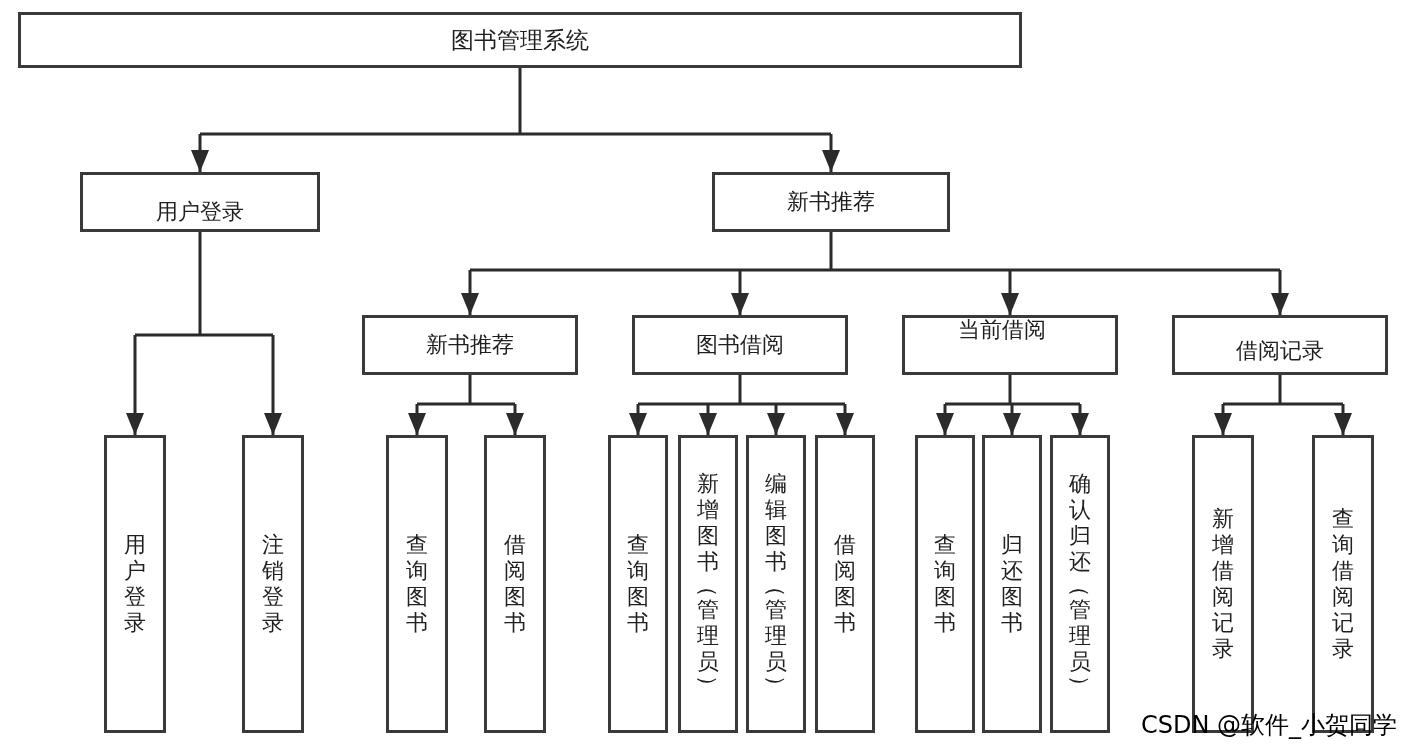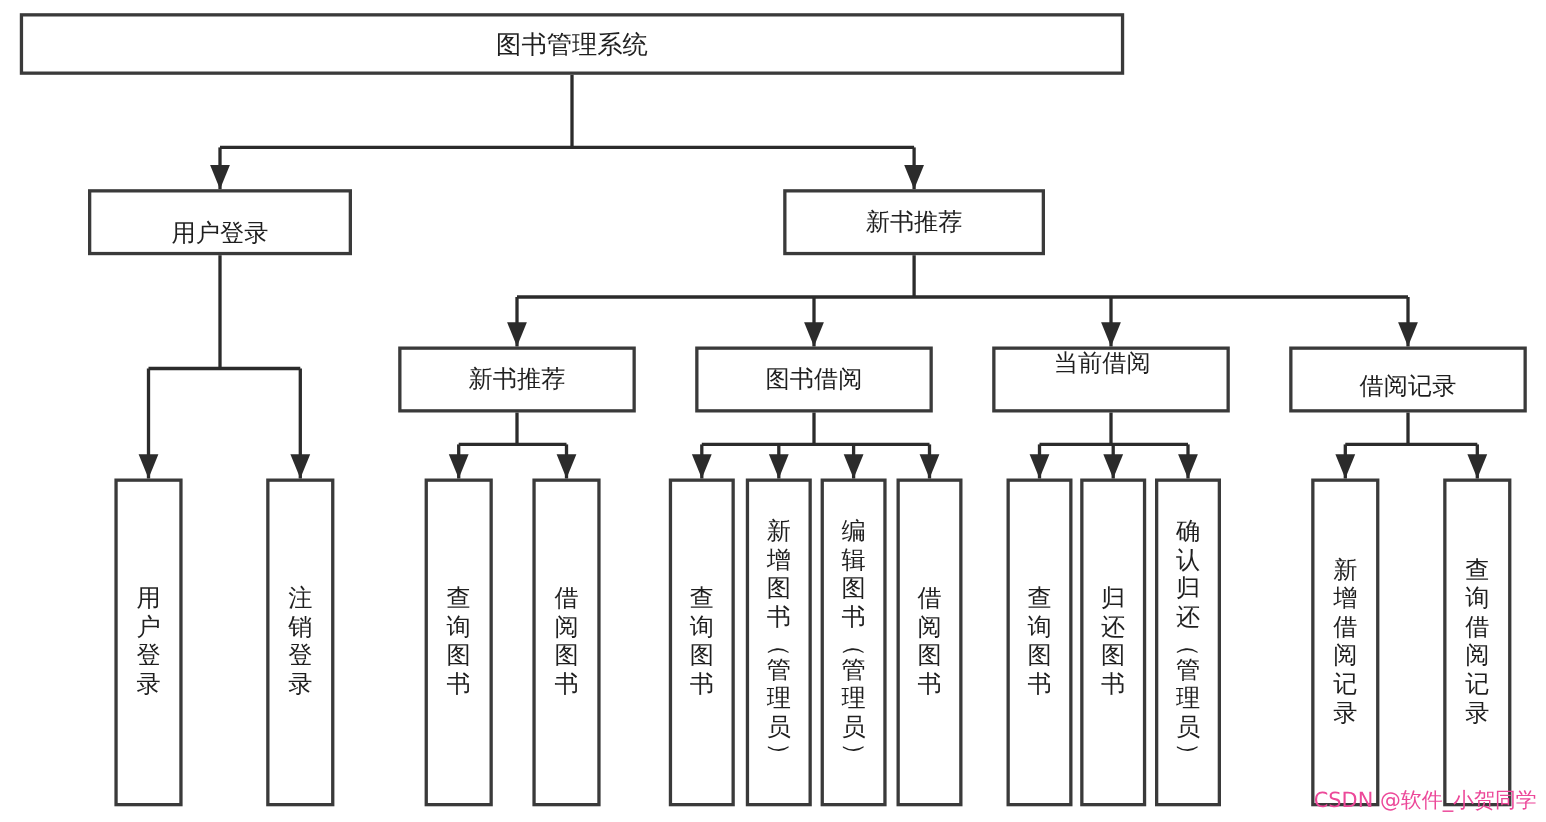--- a/index.html
+++ b/index.html
@@ -39,22 +39,22 @@
   }
   .arrow-head {
     fill: #2b2b2b;
     stroke: none;
   }
   .watermark {
     position: absolute;
     right: 8px;
     bottom: 6px;
     font-family: "DejaVu Sans", "Liberation Sans", sans-serif;
-    font-size: 19px;
-    color: #ec4899;
+    font-size: 24px;
+    color: #000000;
     white-space: nowrap;
     user-select: none;
     pointer-events: none;
   }
   .vtext-wrap {
     position: absolute;
     display: flex;
     flex-direction: column;
     align-items: center;
     justify-content: center;

